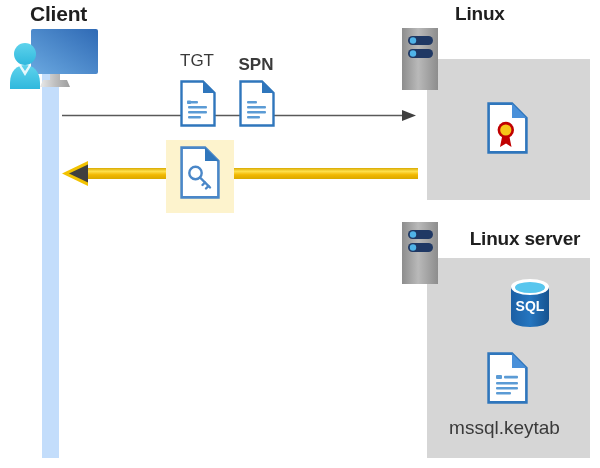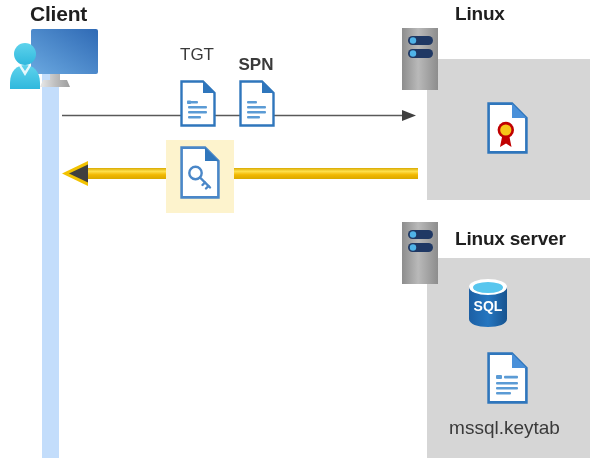--- a/index.html
+++ b/index.html
@@ -31,20 +31,21 @@
     left: 455px; top: 2px;
     font-size: 19px;
     line-height: 23px;
     width: 130px;
   }
   #linux-title {
     left: 455px; top: 227px;
     font-size: 19px;
     line-height: 23px;
     width: 140px;
+    text-align: center;
   }
 
   
   #client-lifeline {
     left: 42px; top: 60px;
     width: 17px; height: 398px;
     background: #c3ddfb;
   }
 
   
@@ -63,40 +64,40 @@
   
   #arrow-request { left: 62px; top: 108px; width: 355px; height: 13px; }
   #arrow-reply   { left: 60px; top: 159px; width: 358px; height: 29px; }
 
   
   .doc-label {
     font-size: 17px;
     color: #3a3a3a;
     text-align: center;
   }
-  #tgt-label { left: 173px; top: 45px; width: 48px; }
+  #tgt-label { left: 173px; top: 51px; width: 48px; }
   #spn-label { left: 232px; top: 55px; width: 48px; font-weight: bold; }
 
   
   #tgt-doc { left: 180px; top: 80px;  width: 36px; height: 47px; }
   #spn-doc { left: 239px; top: 80px;  width: 36px; height: 47px; }
 
   
   #highlight-box {
     left: 166px; top: 140px;
     width: 68px; height: 73px;
     background: #fdf3cd;
   }
   #key-doc { left: 180px; top: 146px; width: 40px; height: 53px; }
 
   
   #cert-doc { left: 487px; top: 102px; width: 41px; height: 52px; }
 
   
-  #sql-icon  { left: 466px; top: 278px; width: 44px; height: 50px; }
+  #sql-icon  { left: 508px; top: 278px; width: 44px; height: 50px; }
   #keytab-doc{ left: 487px; top: 352px; width: 41px; height: 52px; }
   #keytab-label {
     left: 427px; top: 417px;
     width: 155px;
     text-align: center;
     font-size: 19px;
     color: #3a3a3a;
   }
 </style>
 </head>

